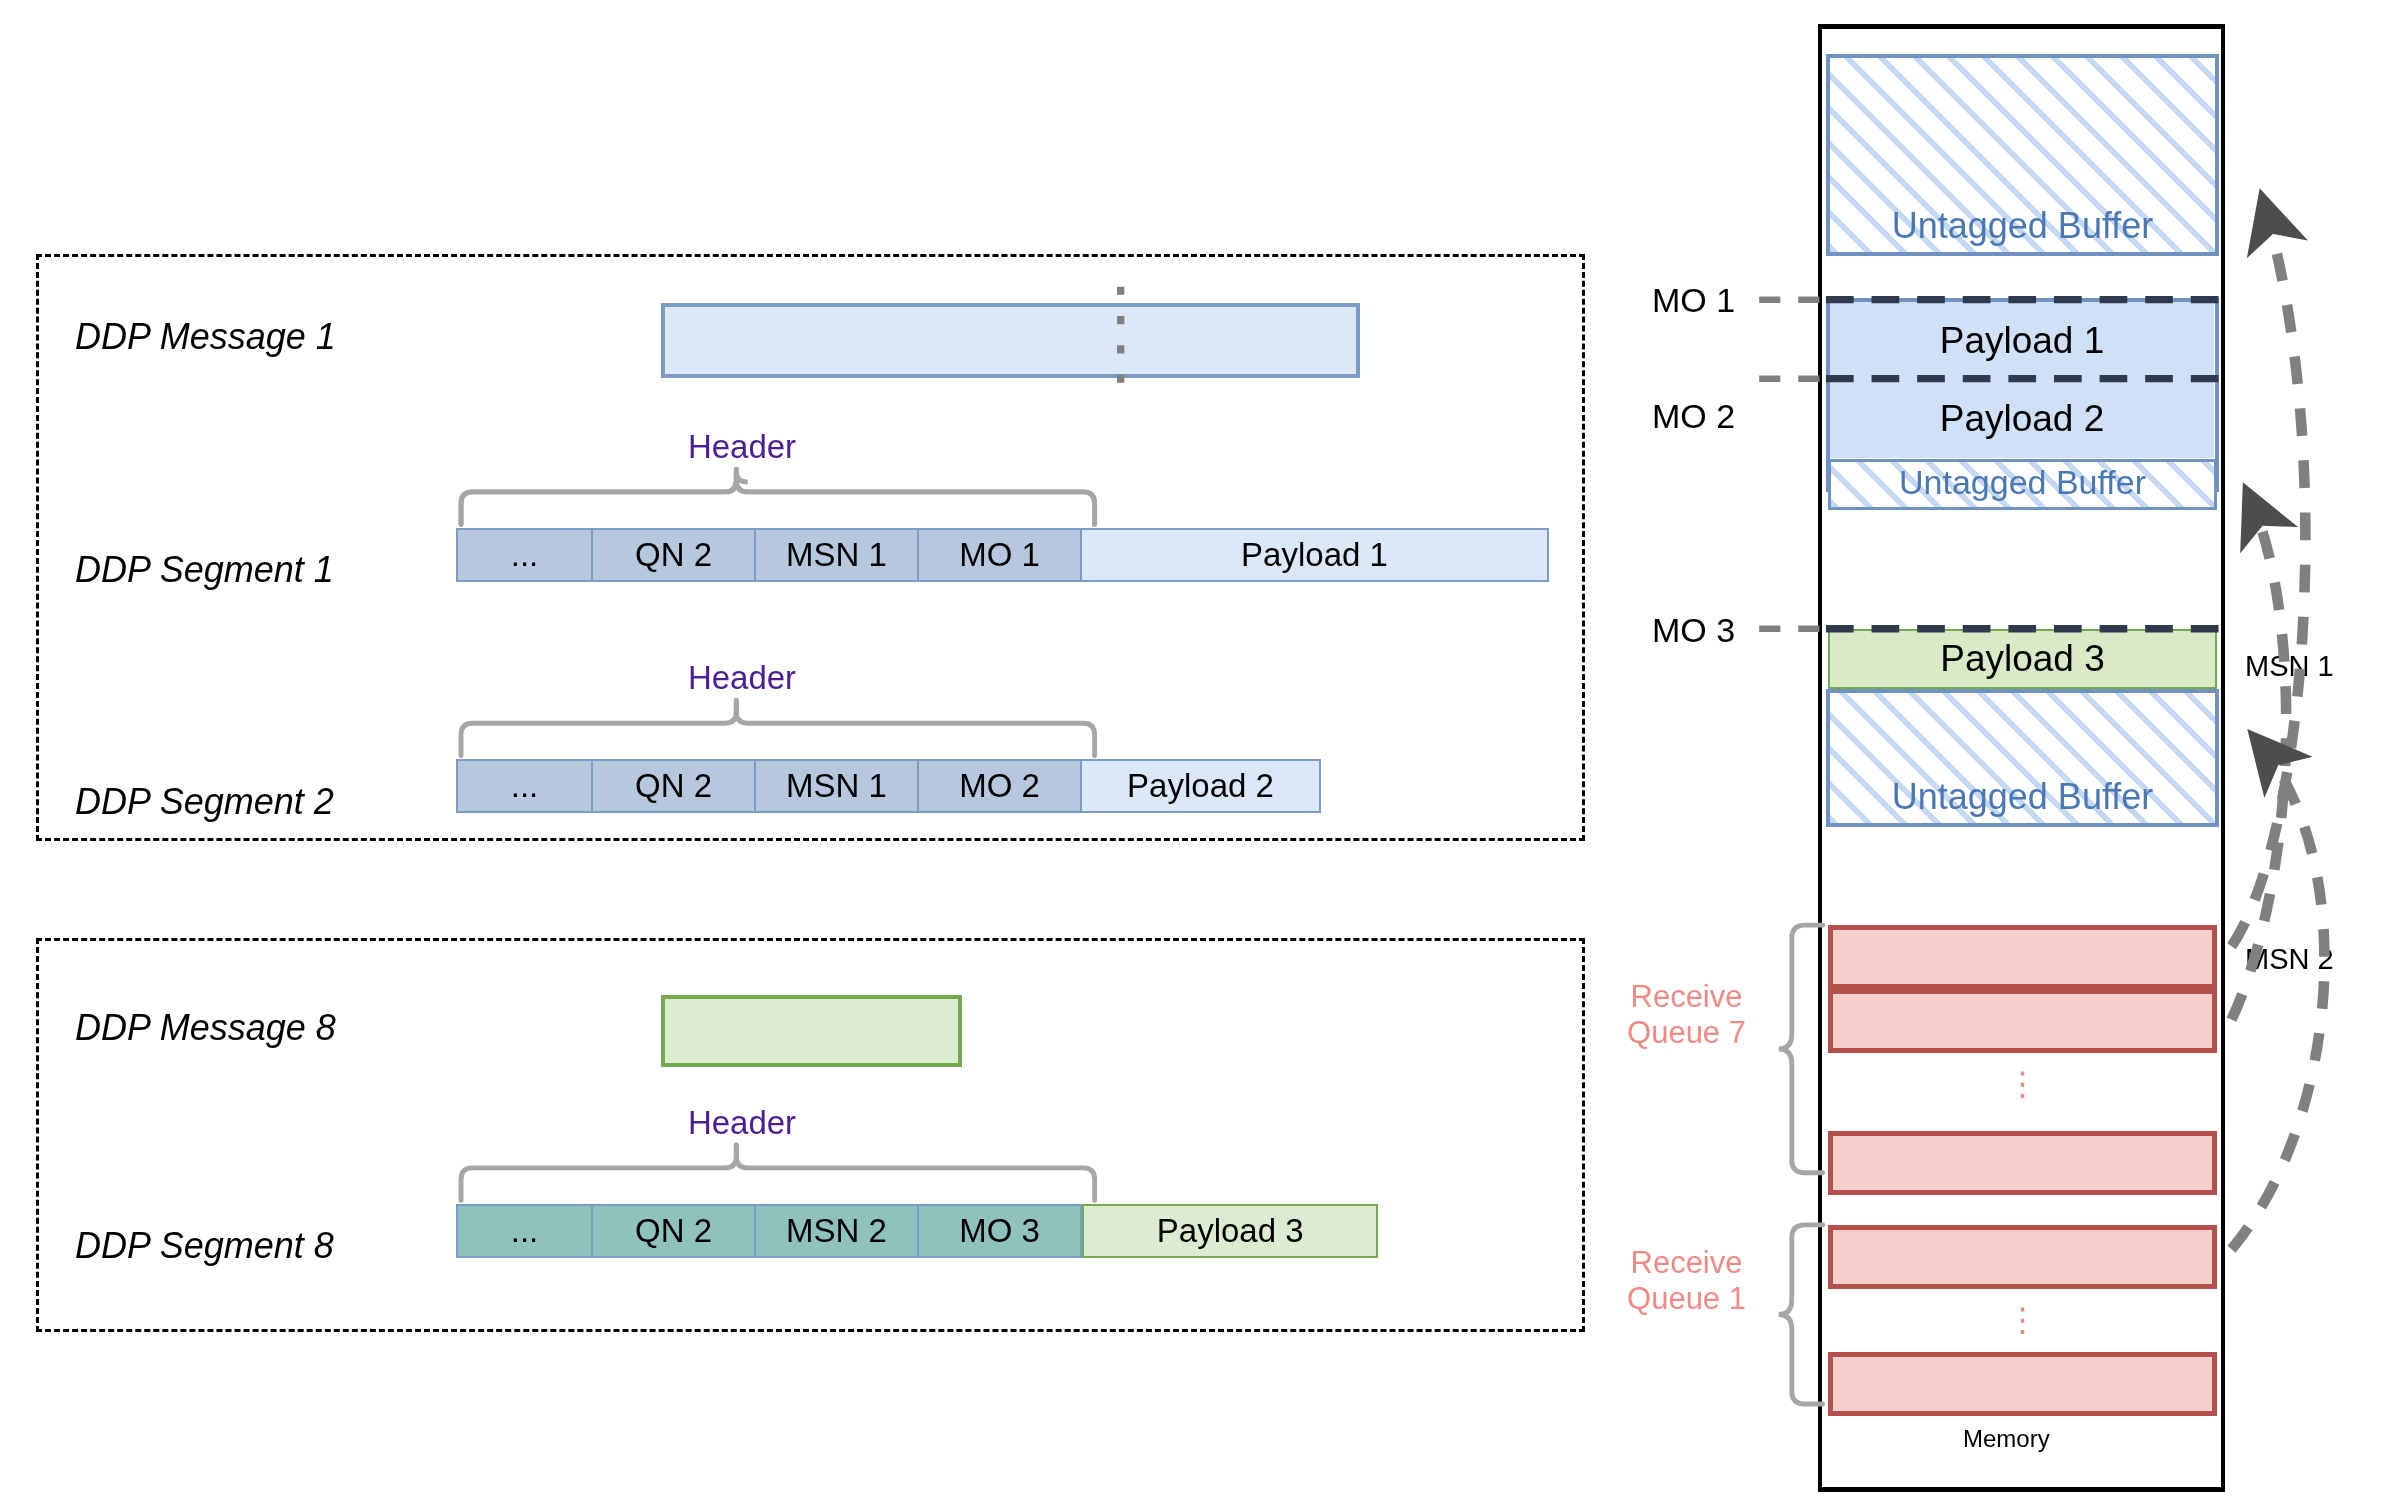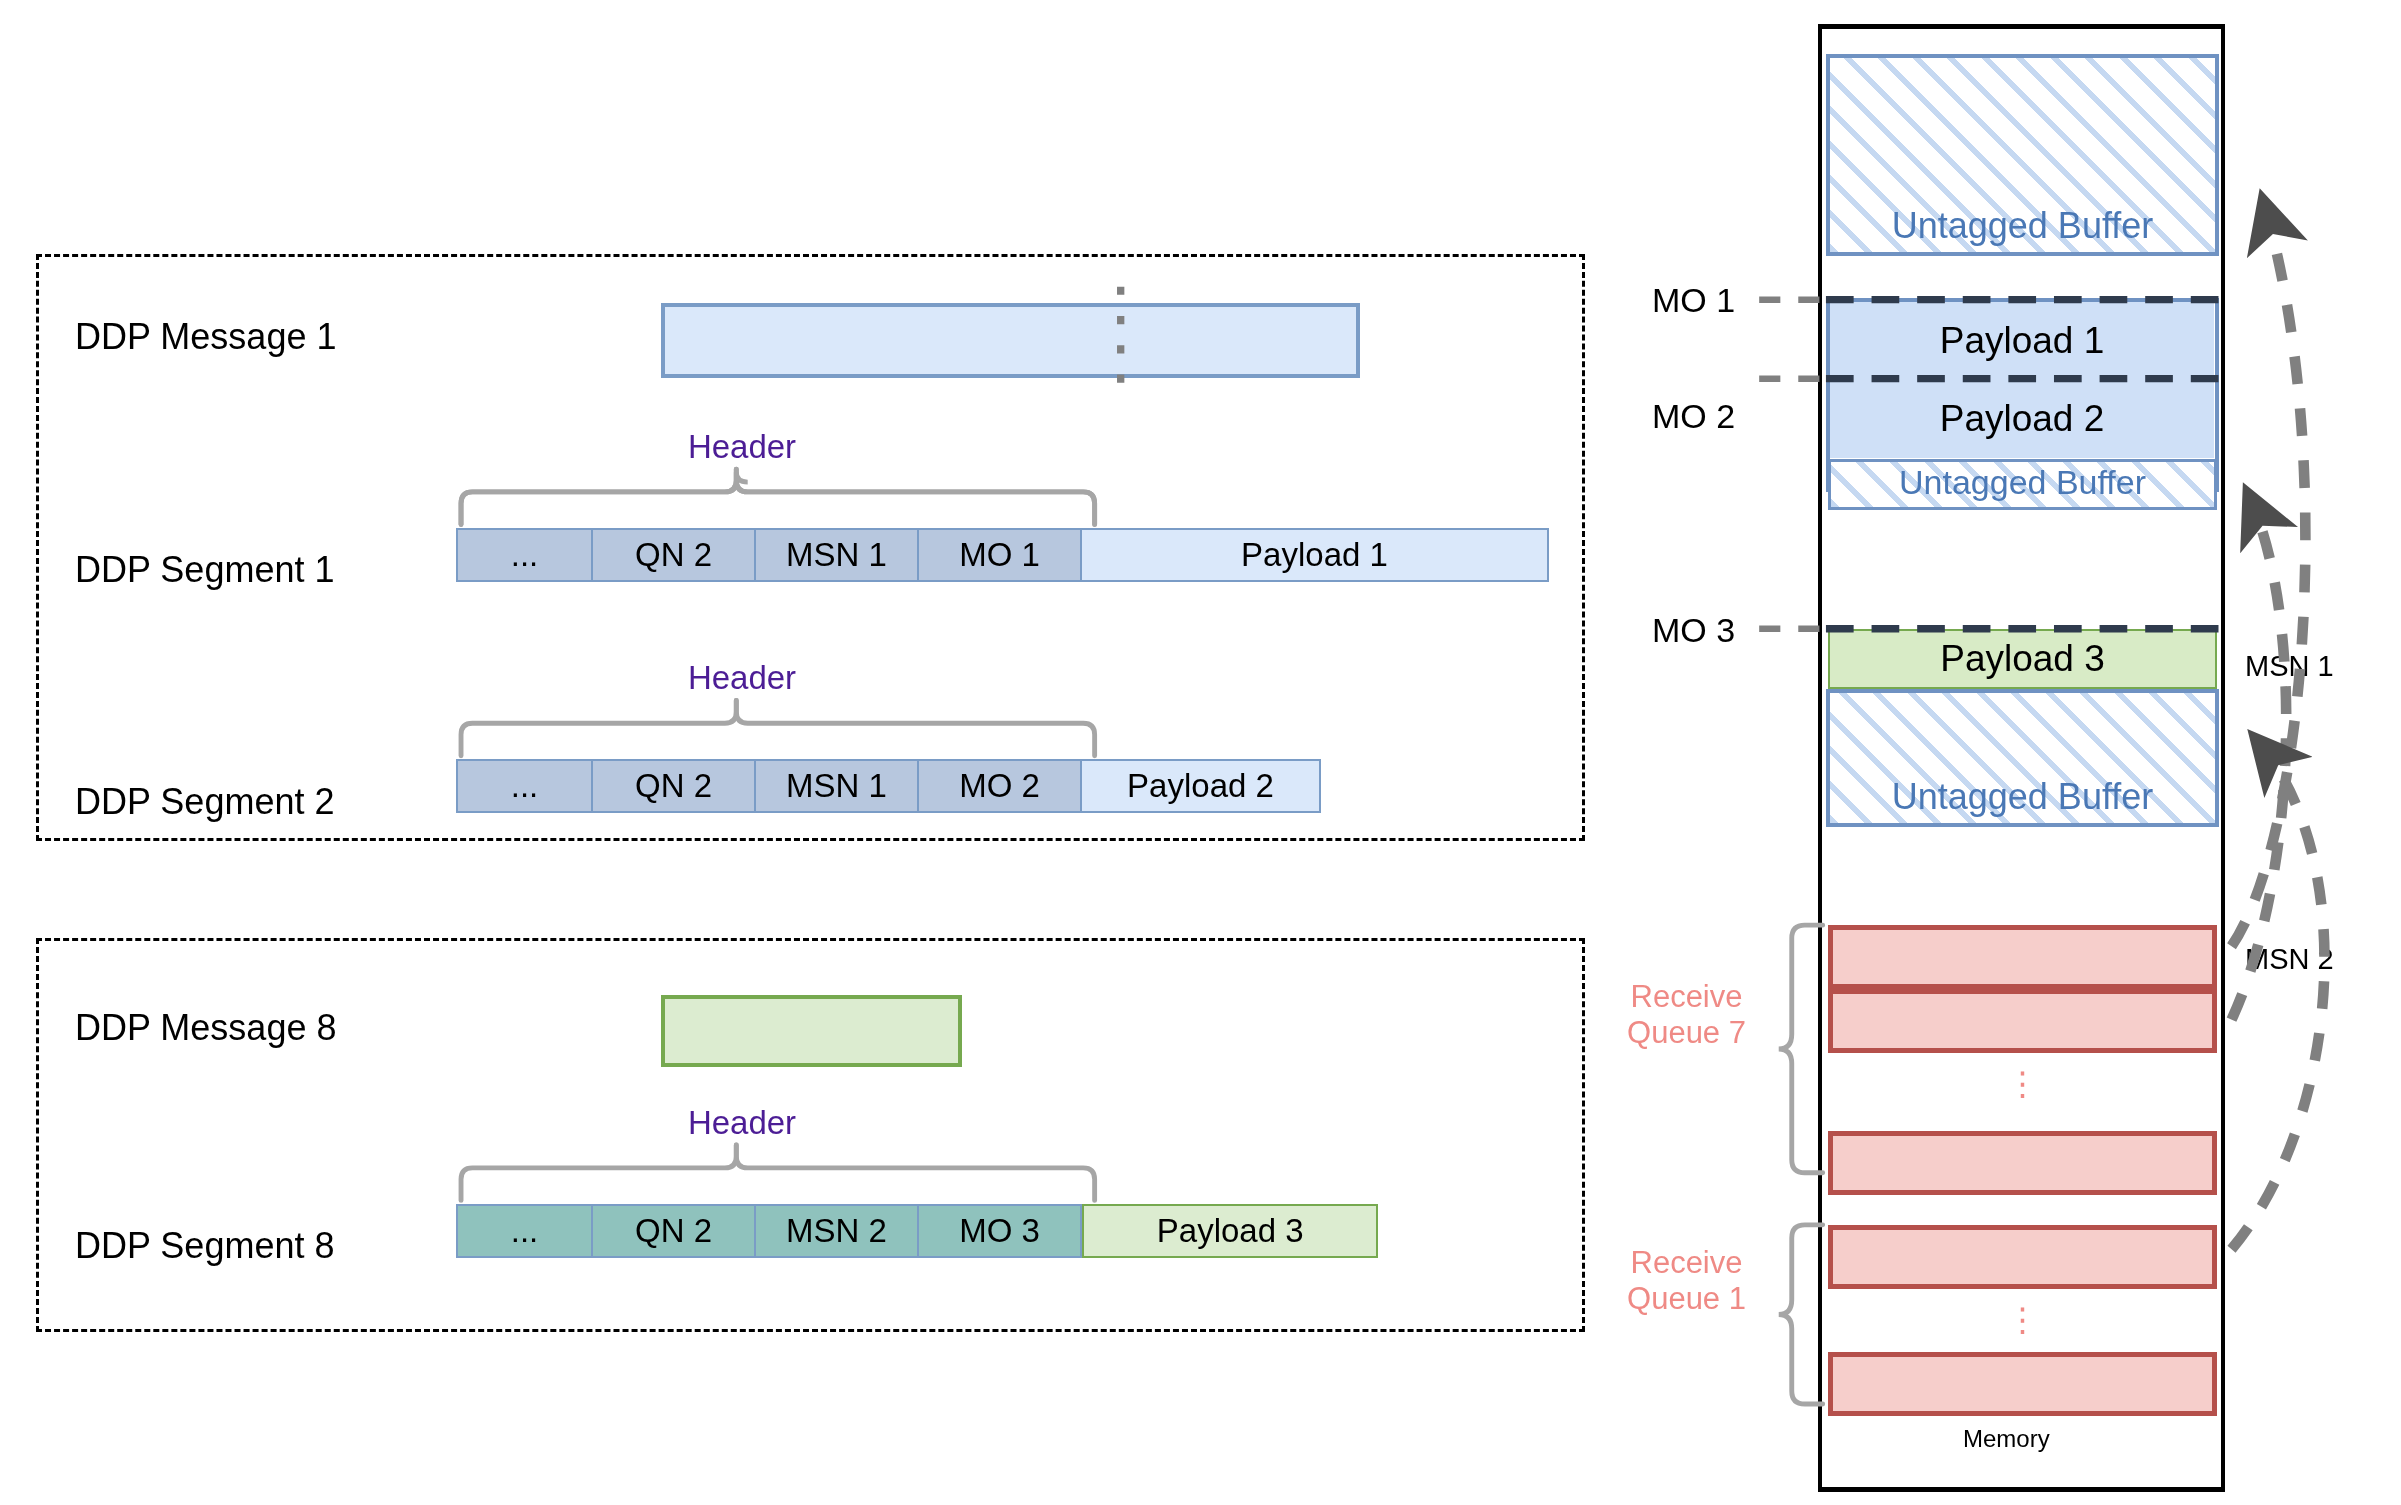--- a/index.html
+++ b/index.html
@@ -20,20 +20,21 @@
     pointer-events:none;
   }
   .abs{position:absolute;}
 
   
   .row-label{
     font-size:36px;
     color:#000000;
     white-space:nowrap;
     line-height:1;
+    font-style:italic;
   }
   .brace-label{
     font-size:33px;
     color:#4c1d95;
     white-space:nowrap;
     text-align:center;
     line-height:1;
   }
   .mo-label{
     font-size:34px;

